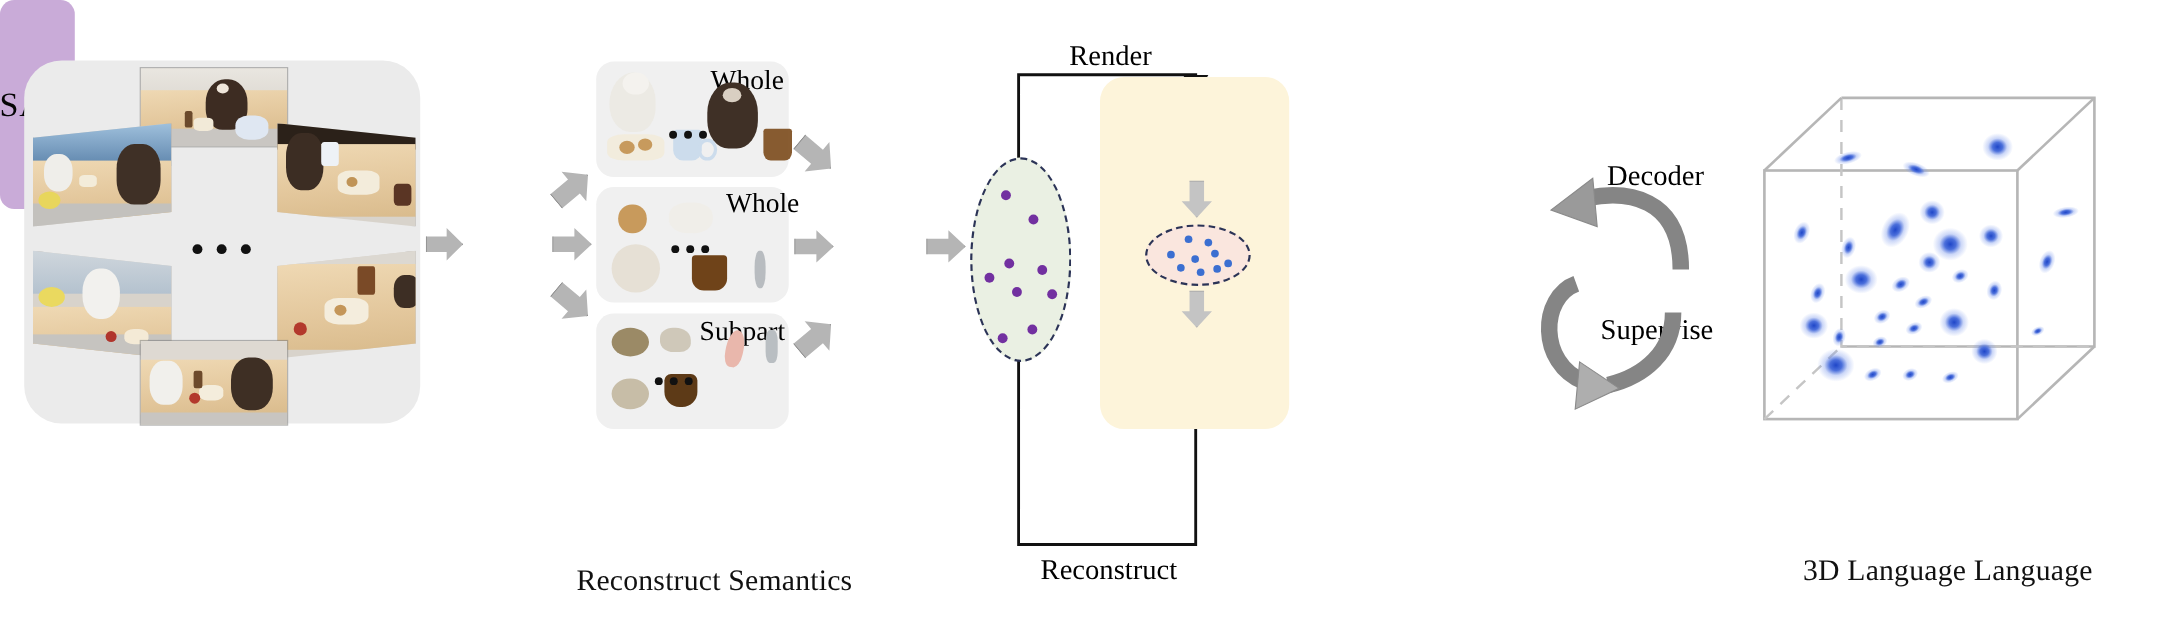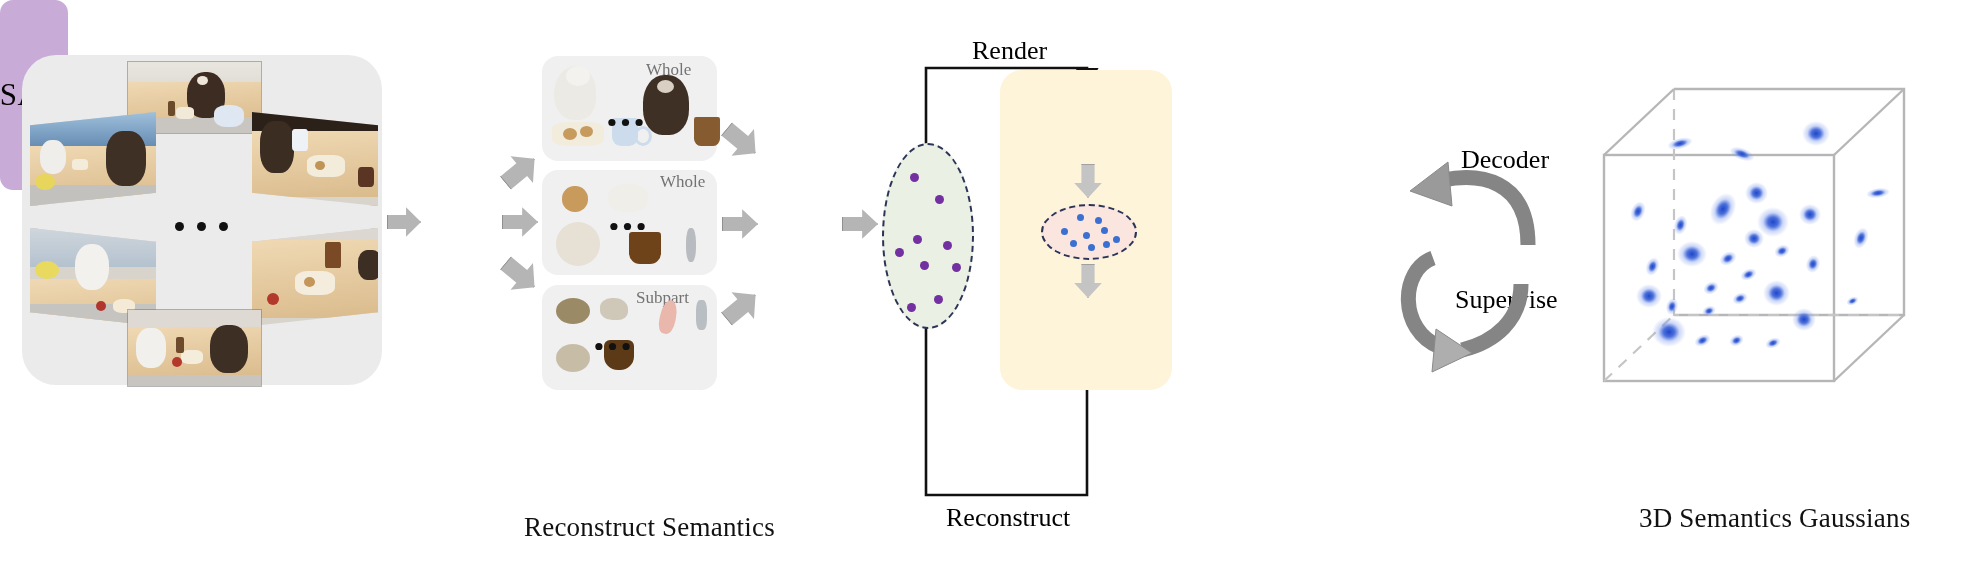--- a/index.html
+++ b/index.html
@@ -29,21 +29,21 @@
   
   .garrow{position:absolute;}
 
   
   #sam-box{left:424px;top:126px;width:68px;height:190px;background:#c9abd8;
            border-radius:13px;display:flex;align-items:center;justify-content:center;}
   #sam-box span{font-size:31px;letter-spacing:.5px;color:#050505;}
 
   
   .semi-box{position:absolute;background:#f0f0f0;border-radius:16px;}
-  .semi-label{position:absolute;font-size:17px;color:#737373;}
+  .semi-label{position:absolute;font-size:25px;color:#000000;}
   .seg{position:absolute;}
 
   
   #clip-wrap{left:762px;top:148px;width:72px;height:156px;}
   #clip-poly{position:absolute;left:0;top:0;width:72px;height:156px;
              background:#cbdcb0;border:1.4px solid #9aae7d;
              clip-path:polygon(3% 0%,100% 7%,100% 93%,3% 100%);}
   #clip-text{position:absolute;left:0;right:0;bottom:30px;text-align:center;font-size:28px;}
   #clip-clip{position:absolute;left:50%;top:52px;transform:translateX(-50%);}
 
@@ -353,15 +353,15 @@
         <div class="gauss" style="width: 13px; height: 8px; left: 245.92px; top: 211.88px; transform: rotate(-25deg);"></div>
         <div class="gauss" style="width: 14px; height: 10px; left: 101.6px; top: 221.36px; transform: rotate(-22deg);"></div>
         <div class="gauss" style="width: 24px; height: 23px; left: 192.48px; top: 222.72px; transform: rotate(0deg);"></div>
         <div class="gauss" style="width: 34px; height: 30px; left: 52.12px; top: 232.32px; transform: rotate(0deg);"></div>
         <div class="gauss" style="width: 17px; height: 11px; left: 94.46px; top: 249.68px; transform: rotate(-26deg);"></div>
         <div class="gauss" style="width: 15px; height: 11px; left: 129.3px; top: 249.68px; transform: rotate(-24deg);"></div>
         <div class="gauss" style="width: 16px; height: 10px; left: 165.46px; top: 252.8px; transform: rotate(-22deg);"></div>
       </div>
   </div>
 
-  <div class="caption" style="left:1639px;top:503px;">3D Semantics Gaussians</div>
+  <div class="caption" style="left:1639px;top:503px;">3D Language Language</div>
 
 </div>
 
 </body></html>

